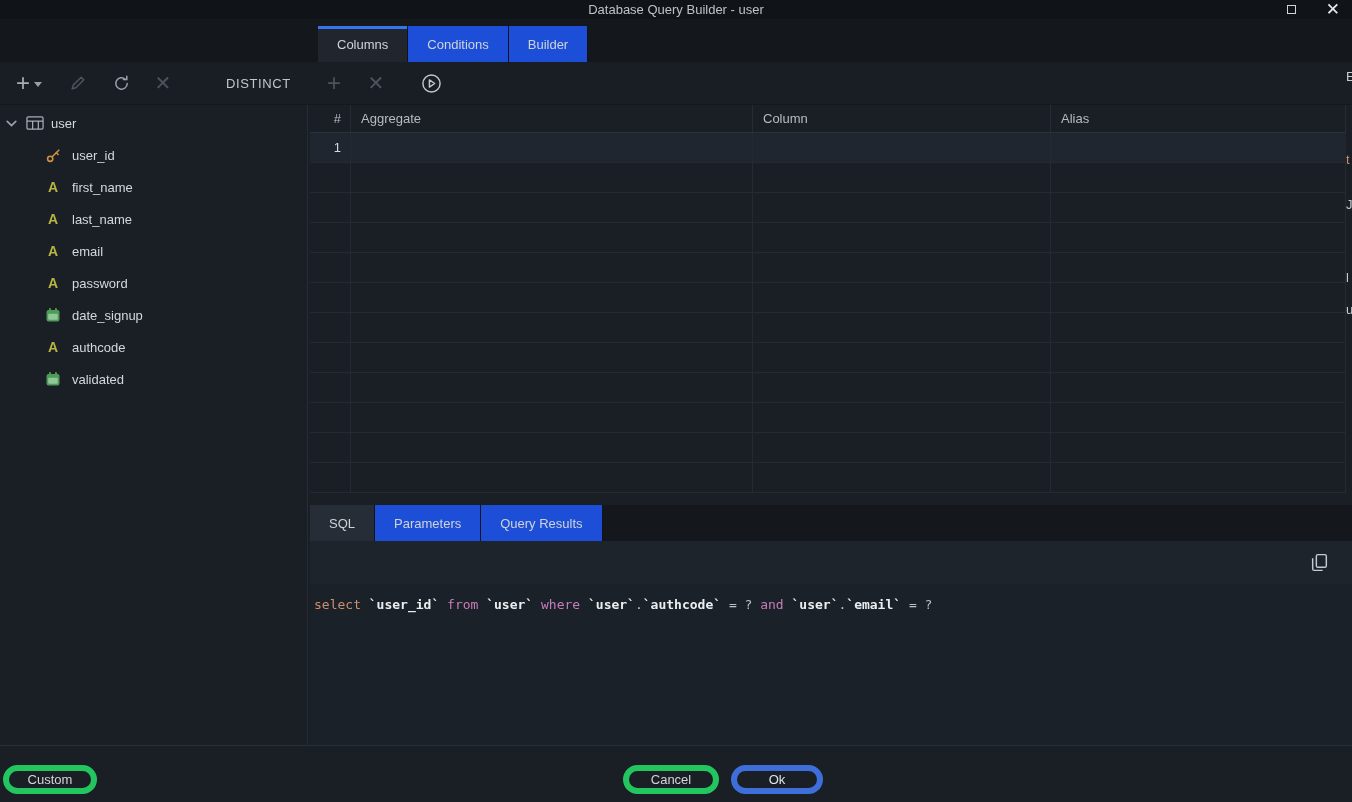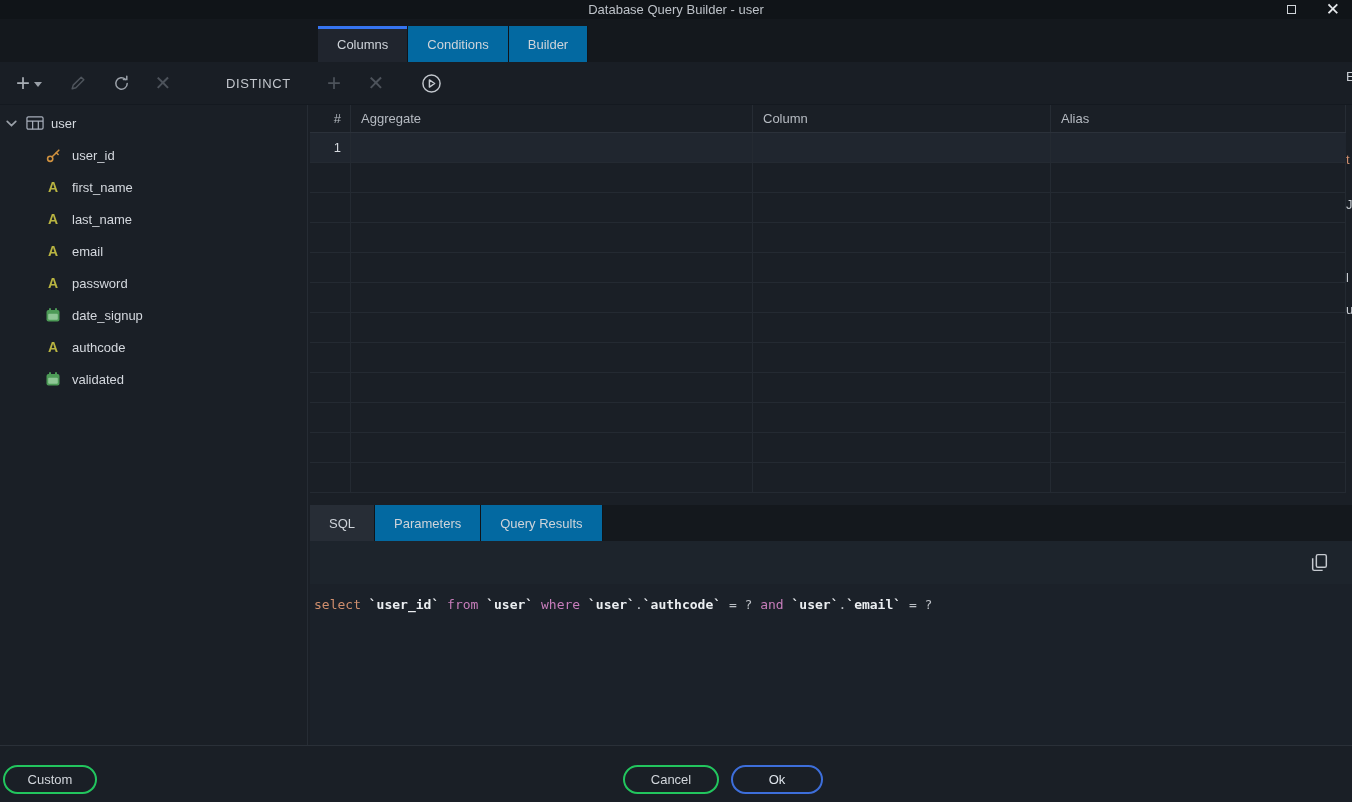--- a/index.html
+++ b/index.html
@@ -17,21 +17,21 @@
   .titlebar { height:19px; background:#101418; display:flex; align-items:center; justify-content:center; position:relative;text-align:center; }
   .titlebar .title { font-size:13px; color:#bdc2c8; }
   .tb-controls { position:absolute; right:12px; top:0; height:19px; display:flex; align-items:center; gap:30px; }
   .max-box { width:9px; height:9px; border:1px solid #d0d4d9; display:inline-block; }
   .close-x { color:#e6e9ec; font-size:17px; line-height:14px; font-weight:400; }
 
   
   .tabstrip { height:43px; background:#14181d; position:relative; }
   .tabs-top { position:absolute; left:310px; bottom:0; display:flex;padding-left:8px; }
   .tab { height:36px; display:flex; align-items:center; padding:0 19px; font-size:13px;
-         color:#cfd4da; background:#0369a1; border-right:1px solid #101419; position:relative; cursor:default; }
+         color:#cfd4da; background:#1d4ed8; border-right:1px solid #101419; position:relative; cursor:default; }
   .tab.active { background:#20252e; }
   .tab.active::after { content:""; position:absolute; left:0; top:0; right:0; height:3px; background:#3674f0; }
 
   
   .toolbar { height:43px; background:#191e25; position:relative; border-bottom:1px solid #141920; }
   .tb-item { position:absolute; top:0; height:42px; display:flex; align-items:center; justify-content:center; }
   .plus { font-size:24px; font-weight:300; color:#a7adb4; line-height:1; }
   .plus.dim, .xmark.dim { color:#4d535b; }
   .xmark { font-size:20px; line-height:1; color:#4d535b; }
   .caret { margin-left:4px; margin-top:3px; }
@@ -65,21 +65,21 @@
   .tabs-bottom { display:flex; height:36px; }
   .btab.active { background:#272d36; }
   .btab.active::after { display:none; }
   .sql-toolbar { position:absolute; top:436px; left:1px; right:0; height:43px; background:#1d242c; }
   .copy-btn { position:absolute; right:22px; top:11px; cursor:pointer; }
   .sql-editor { position:absolute; top:479px; left:1px; right:0; bottom:0; background:#1b2129; }
   .sql-line { padding:13px 4px 0 4px; font-family:"DejaVu Sans Mono", monospace; font-size:13px; white-space:pre; }
 
   
   .footer { position:absolute; left:0; right:0; bottom:0; height:57px; background:#1a1f26; border-top:1px solid #2a3038; }
-  .btn { position:absolute; top:19px; height:29px; border-radius:15px; border:2px solid #22c55e;
+  .btn { position:absolute; top:19px; height:29px; border-radius:15px; border:6px solid #22c55e;
          background:transparent; color:#d2d6dc; font-size:13px; font-family:"Liberation Sans",sans-serif; cursor:pointer; }
   #btn-custom { left:3px;  width:94px; }
   #btn-cancel { left:623px; width:96px; }
   #btn-ok     { left:731px; width:92px; border-color:#3d6eda; color:#dfe5ec; }
 
   
   .frag { position:absolute; left:1346px; font-size:13px; line-height:1; }
 </style>
 </head>
 <body>

